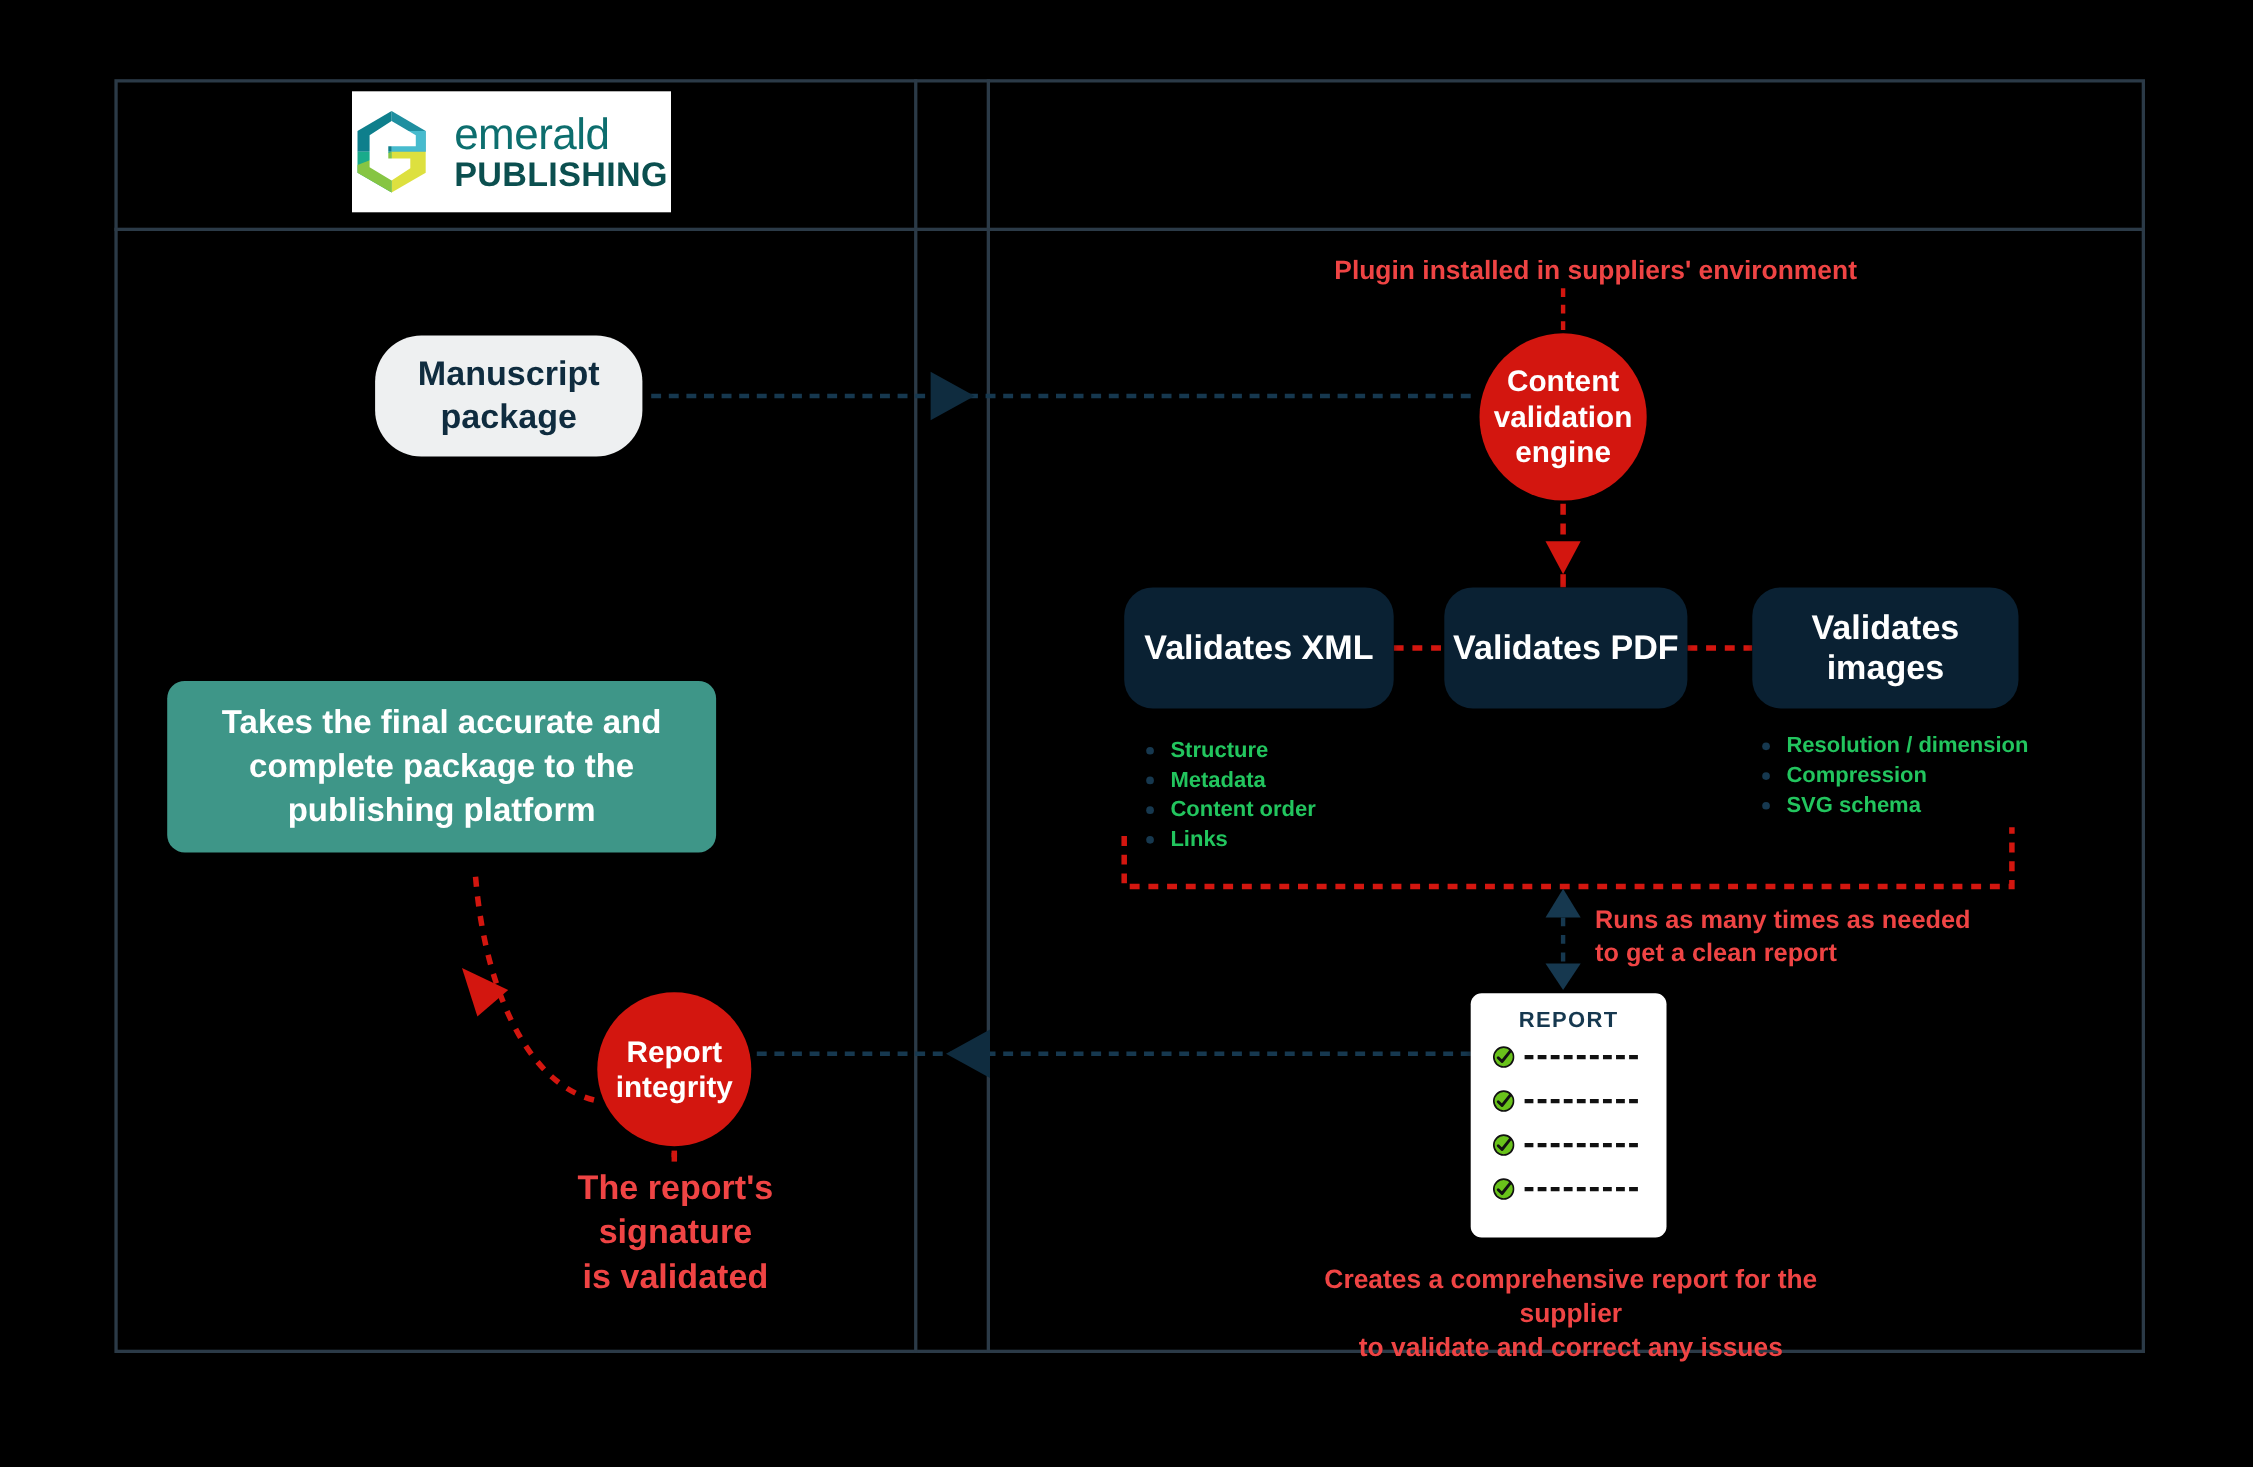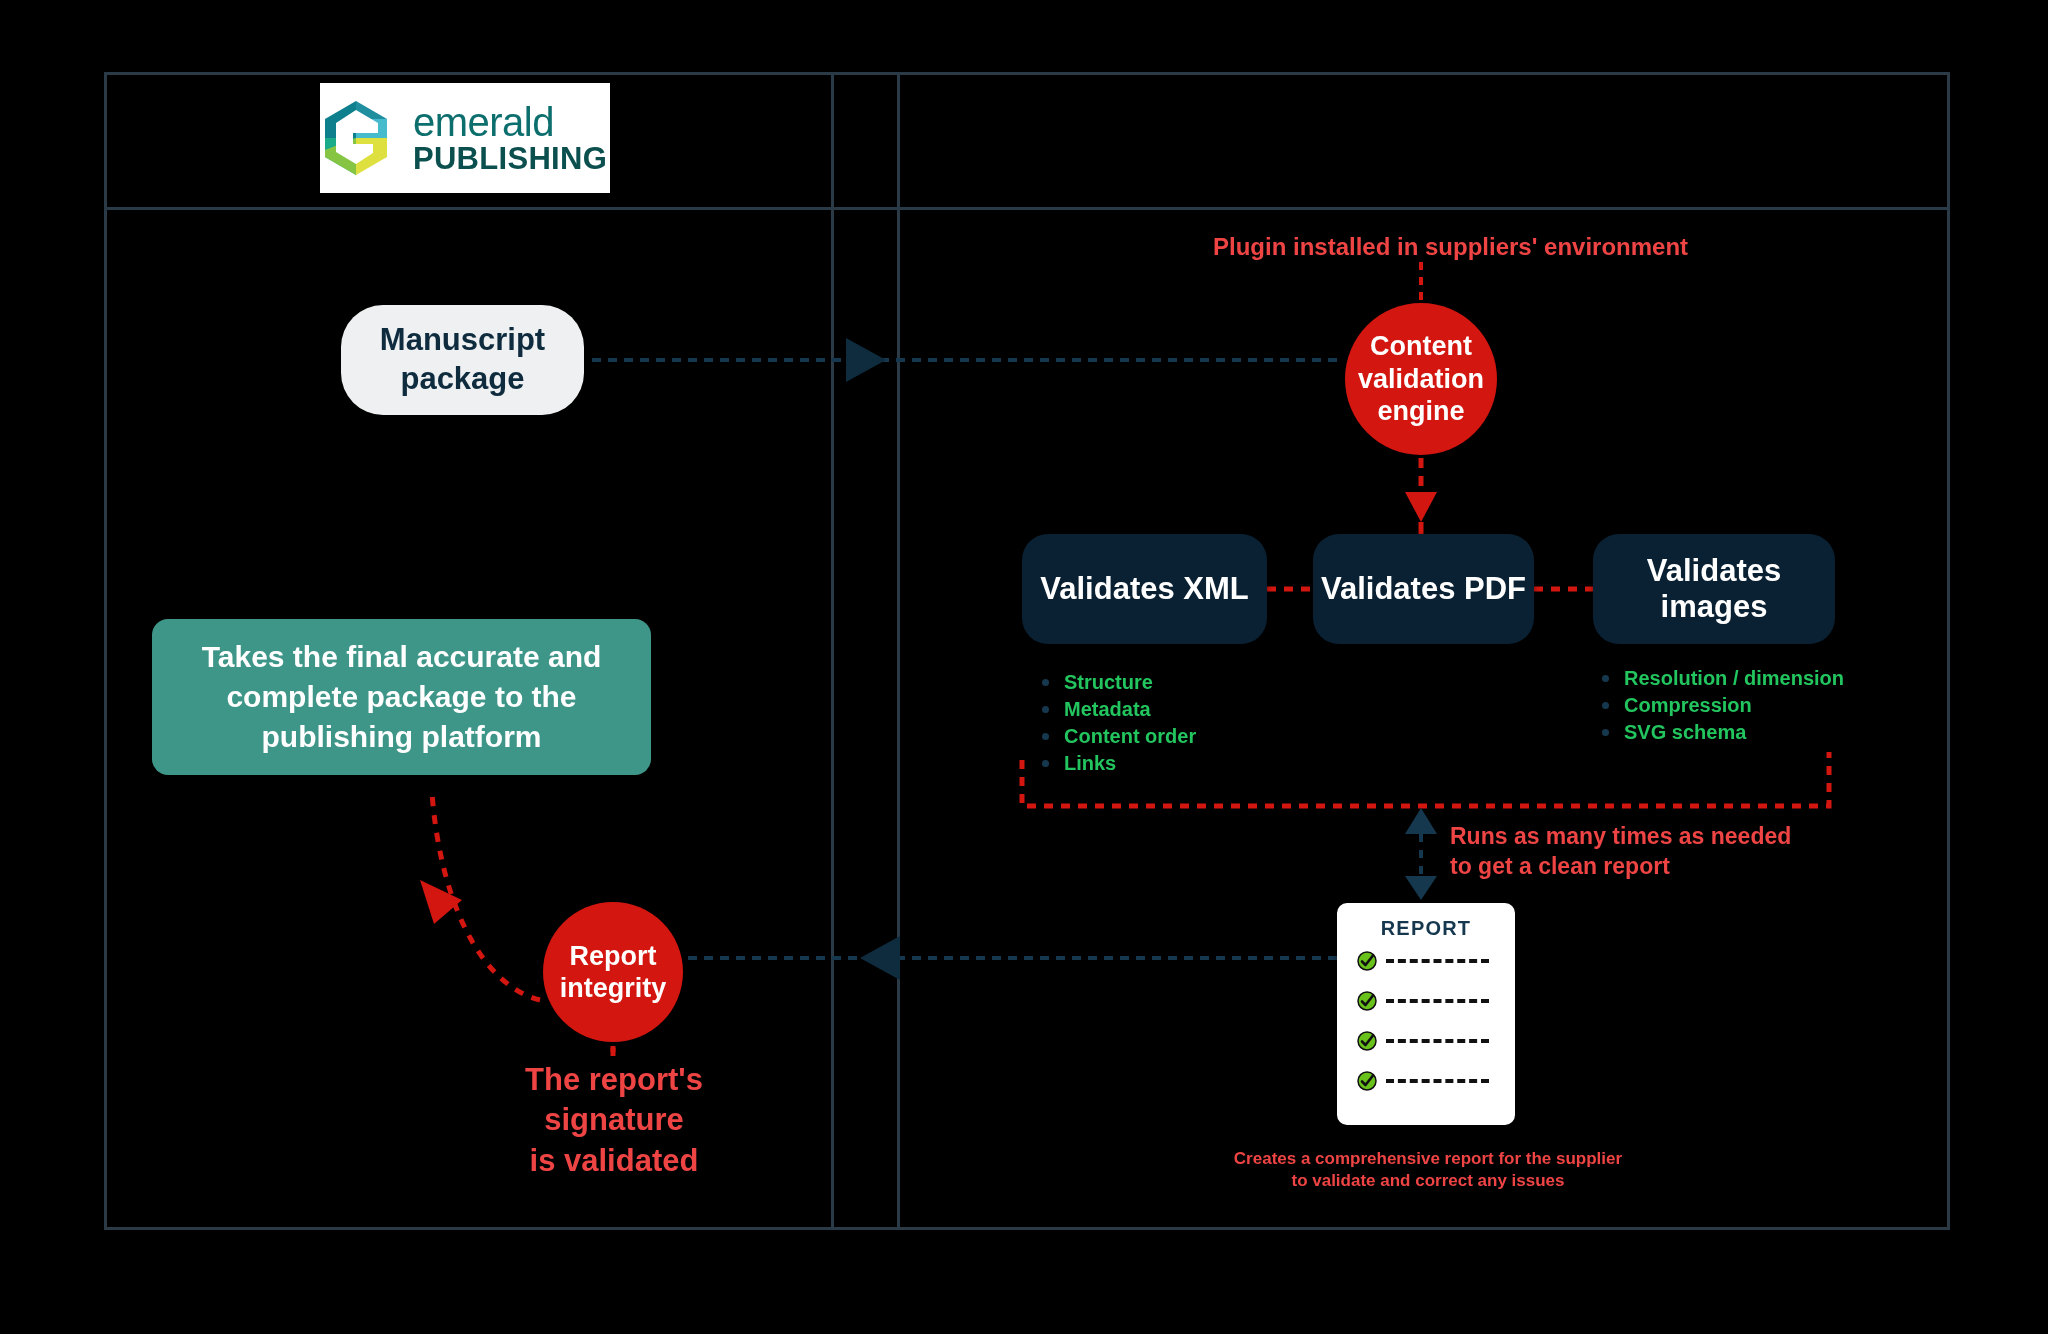--- a/index.html
+++ b/index.html
@@ -224,21 +224,21 @@
   #caption-signature {
     left: 494px;
     top: 1060px;
     font-size: 31px;
     text-align: center;
     width: 240px;
   }
   #caption-creates {
     left: 1178px;
     top: 1148px;
-    font-size: 17px;
+    font-size: 24px;
     text-align: center;
     width: 500px;
   }
 
   
   #report-card {
     position: absolute;
     left: 1337px;
     top: 903px;
     width: 178px;

